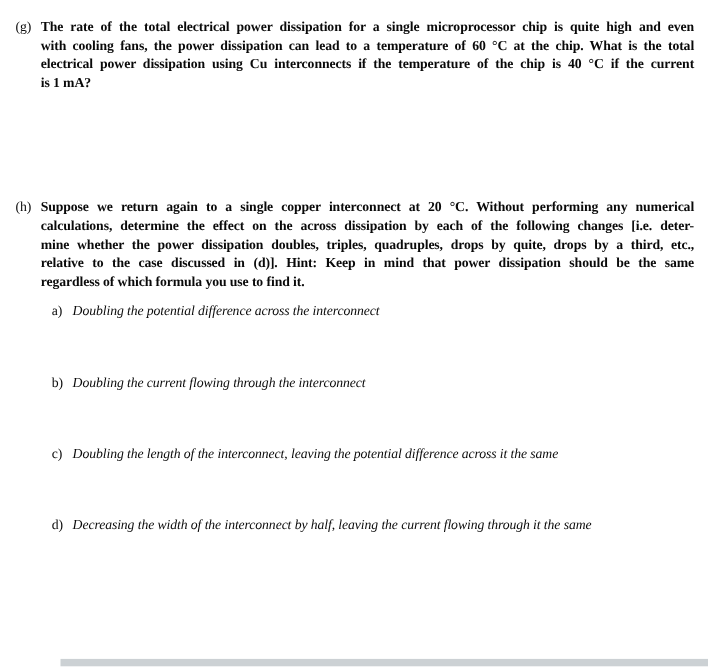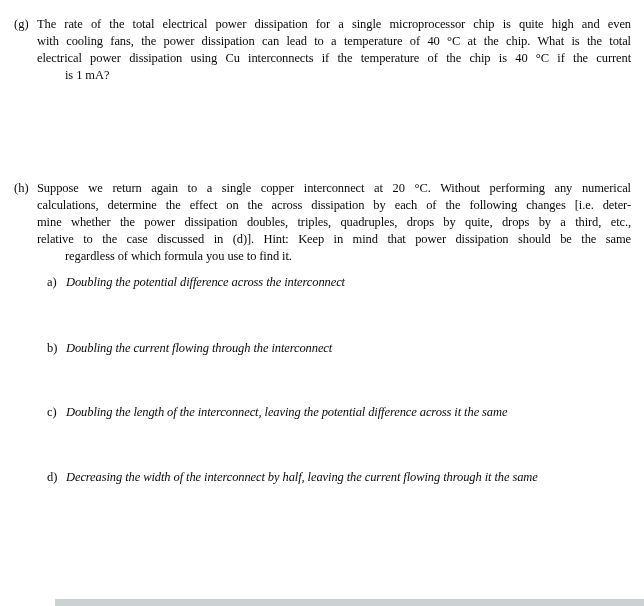--- a/index.html
+++ b/index.html
@@ -21,32 +21,31 @@
     align-items: flex-start;
   }
   #prob-g { top: 16px; }
   #prob-h { top: 180px; }
   .plabel {
     flex: 0 0 23px;
     width: 23px;
     line-height: 17px;
     white-space: nowrap;
   }
-  .pbody { flex: 1 1 auto; min-width: 0; }
+  .pbody { flex: 1 1 auto; min-width: 0; font-weight: bold; }
   .jline {
     line-height: 17px;
     text-align: justify;
     text-align-last: justify;
     letter-spacing: -0.1px;
     white-space: normal;
   }
   .jline.last {
     text-align: center;
     text-align-last: left;
-    margin-left: 28px;
   }
   .subitem {
     position: absolute;
     left: 47px;
     width: 585px;
     display: flex;
     align-items: flex-start;
     line-height: 17px;
   }
   #sub-a { top: 274px; }
@@ -74,21 +73,21 @@
 </style>
 </head>
 <body>
 
 <div class="page" style="background: rgb(255, 255, 255); color: rgb(10, 10, 10);">
 
   <div class="problem" id="prob-g">
     <div class="plabel">(g)</div>
     <div class="pbody">
       <div class="jline">The rate of the total electrical power dissipation for a single microprocessor chip is quite high and even</div>
-      <div class="jline">with cooling fans, the power dissipation can lead to a temperature of 40 °C at the chip. What is the total</div>
+      <div class="jline">with cooling fans, the power dissipation can lead to a temperature of 60 °C at the chip. What is the total</div>
       <div class="jline">electrical power dissipation using Cu interconnects if the temperature of the chip is 40 °C if the current</div>
       <div class="jline last">is 1 mA?</div>
     </div>
   </div>
 
   <div class="problem" id="prob-h">
     <div class="plabel">(h)</div>
     <div class="pbody">
       <div class="jline">Suppose we return again to a single copper interconnect at 20 °C. Without performing any numerical</div>
       <div class="jline">calculations, determine the effect on the across dissipation by each of the following changes [i.e. deter-</div>

